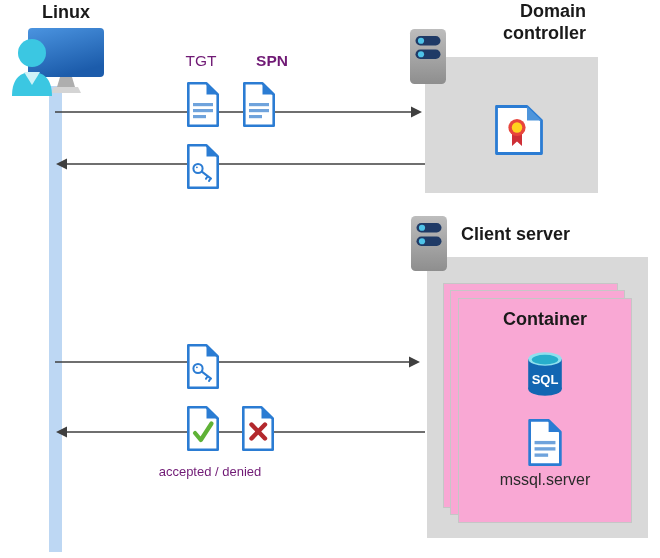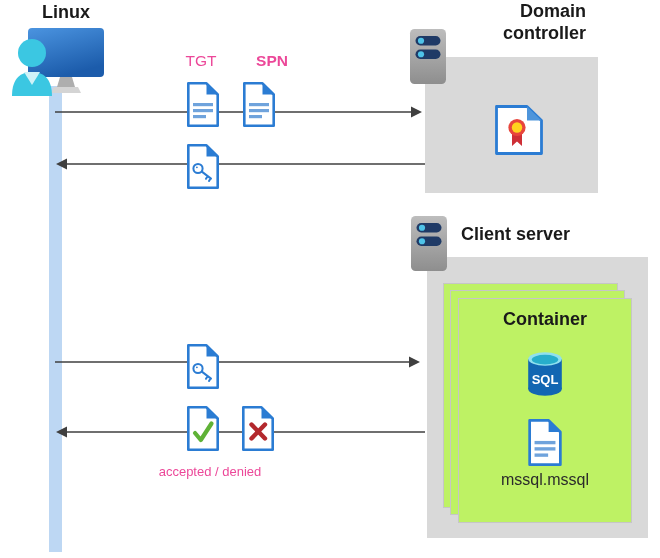--- a/index.html
+++ b/index.html
@@ -2,30 +2,30 @@
 <html><head>
 <meta charset="utf-8">
 <style>
   html,body{margin:0;padding:0;background:#fff;}
   #stage{
     position:relative;width:660px;height:558px;overflow:hidden;
     background:#fff;font-family:"Liberation Sans",sans-serif;
   }
   .abs{position:absolute;}
   .title{font-weight:bold;color:#1a1a1a;font-size:18px;line-height:1.22;}
-  .plain{color:#ec4899;font-size:15.5px;}
+  .plain{color:#701a75;font-size:15.5px;}
   .center{text-align:center;}
   #lifeline{left:49px;top:86px;width:13px;height:466px;background:#bdd7f3;z-index:1;}
   #arrow-layer{left:0;top:0;width:660px;height:558px;z-index:2;pointer-events:none;}
   .graybox{background:#d9d9d9;z-index:0;}
   #dc-box{left:425px;top:57px;width:173px;height:136px;}
   #linux-box{left:427px;top:257px;width:221px;height:281px;}
   .doc{z-index:3;}
   .server-icon{z-index:3;}
-  .card{position:absolute;background:#bef264;border:1px solid #c6c6c6;box-sizing:border-box;}
+  .card{position:absolute;background:#f9a8d4;border:1px solid #c6c6c6;box-sizing:border-box;}
   #card-back{left:443px;top:283px;width:175px;height:225px;z-index:1;}
   #card-mid{left:450px;top:290px;width:175px;height:225px;z-index:2;}
   #card-front{left:458px;top:298px;width:174px;height:225px;z-index:3;}
   #container-title{left:0;top:10px;width:100%;font-size:18px;}
   #sql-icon{left:50%;top:52px;transform:translateX(-50%);}
   #keytab-doc{left:50%;top:120px;transform:translateX(-50%);}
   #keytab-label{left:0;top:172px;width:100%;font-size:16px;color:#2b2b2b;}
   #client-label{left:28px;top:2px;width:76px;font-size:18px;}
   #dc-label{left:482px;top:1px;width:104px;text-align:right;}
   #linux-label{left:461px;top:224px;white-space:nowrap;}
@@ -150,21 +150,21 @@
     </svg>
     <svg class="abs" id="keytab-doc" width="38" height="47" viewBox="0 0 32 45">
       <path d="M1.3 1.3 H19.5 L30.7 12.5 V43.7 H1.3 Z" fill="#fff" stroke="#2b7cd3" stroke-width="2.6" stroke-linejoin="round"></path>
       <path d="M19.5 1.3 V12.5 H30.7 Z" fill="#2b7cd3"></path>
       <g fill="#6fa3dc">
           <rect x="6" y="21" width="20" height="3.2"></rect>
           <rect x="6" y="27" width="20" height="3.2"></rect>
           <rect x="6" y="33" width="13" height="3.2"></rect>
         </g>
     </svg>
-    <div class="abs center" id="keytab-label">mssql.mssql</div>
+    <div class="abs center" id="keytab-label">mssql.server</div>
   </div>
 
   <svg class="abs doc" style="left:187px;top:344px" width="32" height="45" viewBox="0 0 32 45">
     <path d="M1.3 1.3 H19.5 L30.7 12.5 V43.7 H1.3 Z" fill="#fff" stroke="#2b7cd3" stroke-width="2.6" stroke-linejoin="round"></path>
     <path d="M19.5 1.3 V12.5 H30.7 Z" fill="#2b7cd3"></path>
     <g stroke="#2b7cd3" stroke-width="2" fill="none" stroke-linecap="round">
       <circle cx="11" cy="24.5" r="4.6"></circle>
       <path d="M14.8 27.6 L24 34.6 M20.6 32.2 L19 34.8 M23.6 34.4 L22 37"></path>
     </g>
     <circle cx="9.9" cy="23.3" r="0.9" fill="#2b7cd3"></circle>

